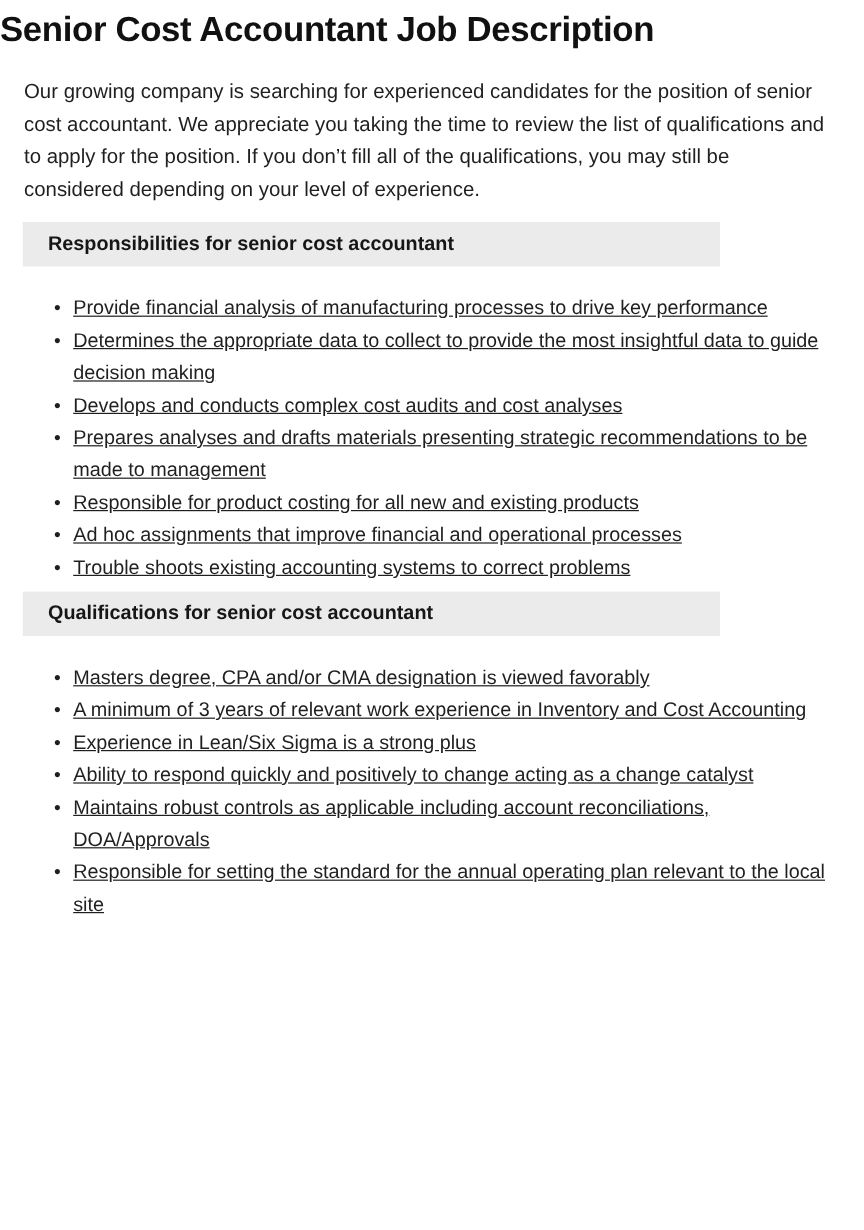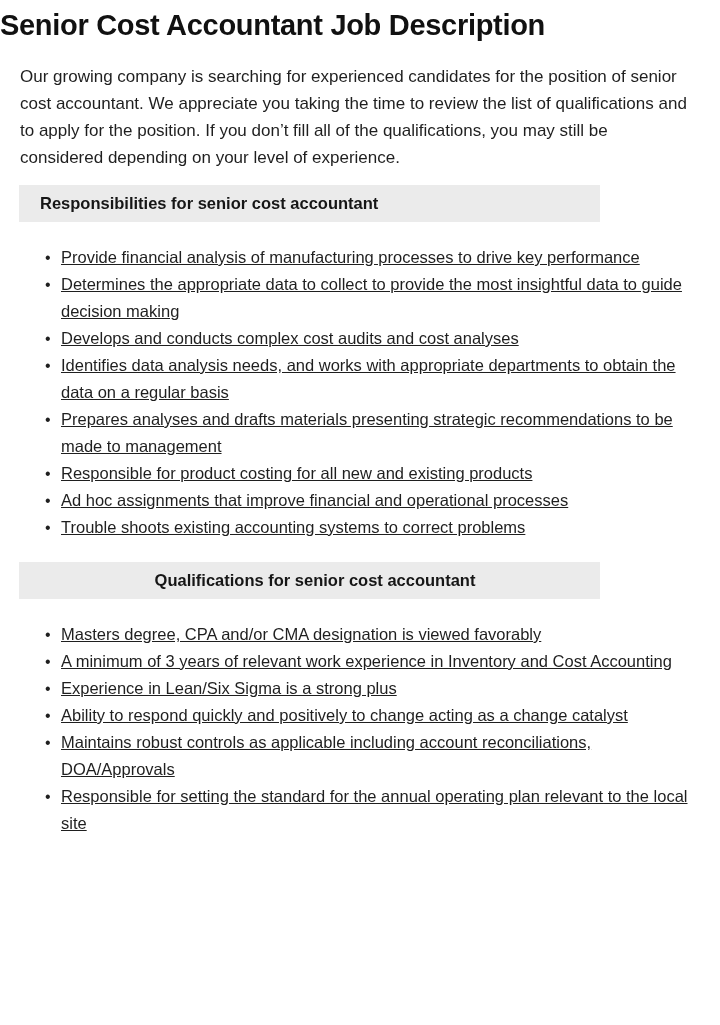--- a/index.html
+++ b/index.html
@@ -40,22 +40,21 @@
     margin: 14px 24px 0 19px;
     width: 581px;
     background: var(--section-bg);
     padding: 8px 10px 8px 21px;
     font-size: 16.5px;
     font-weight: 700;
     line-height: 21px;
     color: #161616;
   }
   .section-bar.second {
-    margin-top: 21px;
-    text-align: center;
+    margin-top: 6px;
   }
   ul.bullet-list {
     list-style: none;
     margin: 22px 30px 0 20px;
     text-decoration: underline;
   }
   ul.bullet-list li {
     position: relative;
     padding-left: 41px;
     width: 670px;
@@ -81,21 +80,20 @@
   <h1 class="page-title">Senior Cost Accountant Job Description</h1>
 
   <p class="intro">Our growing company is searching for experienced candidates for the position of senior cost accountant. We appreciate you taking the time to review the list of qualifications and to apply for the position. If you don’t fill all of the qualifications, you may still be considered depending on your level of experience.</p>
 
   <div class="section-bar">Responsibilities for senior cost accountant</div>
 
   <ul class="bullet-list">
     <li>Provide financial analysis of manufacturing processes to drive key performance</li>
     <li>Determines the appropriate data to collect to provide the most insightful data to guide decision making</li>
     <li>Develops and conducts complex cost audits and cost analyses</li>
-    <li>Identifies data analysis needs, and works with appropriate departments to obtain the data on a regular basis</li>
     <li>Prepares analyses and drafts materials presenting strategic recommendations to be made to management</li>
     <li>Responsible for product costing for all new and existing products</li>
     <li>Ad hoc assignments that improve financial and operational processes</li>
     <li>Trouble shoots existing accounting systems to correct problems</li>
   </ul>
 
   <div class="section-bar second">Qualifications for senior cost accountant</div>
 
   <ul class="bullet-list">
     <li>Masters degree, CPA and/or CMA designation is viewed favorably</li>

